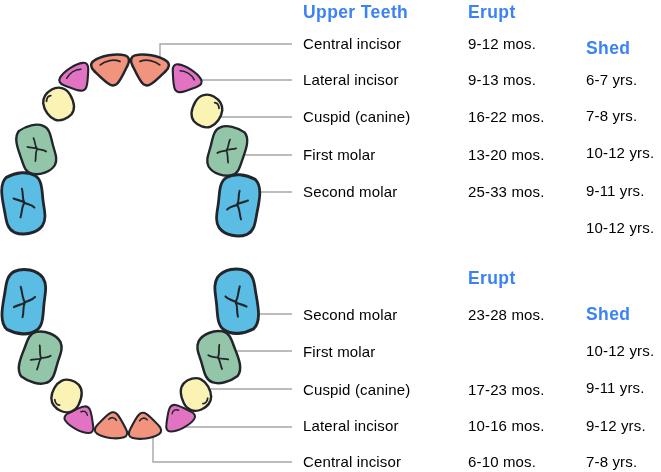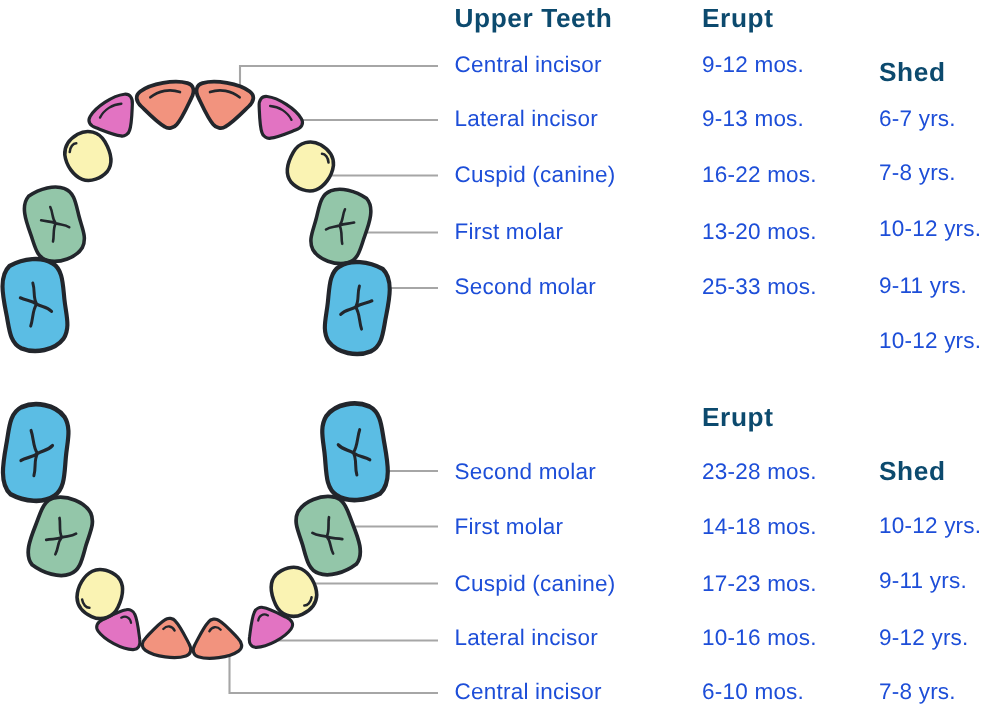--- a/index.html
+++ b/index.html
@@ -5,22 +5,22 @@
   html,body{margin:0;padding:0;background:#ffffff;}
   .page{position:relative;width:661px;height:472px;background:#ffffff;overflow:hidden;
         font-family:"Liberation Sans",sans-serif;}
   .diagram-svg{position:absolute;left:0;top:0;}
   .tables{position:absolute;left:0;top:0;width:661px;height:472px;}
   .trow{position:absolute;left:303px;width:358px;height:22px;}
   .trow span{position:absolute;top:0;white-space:nowrap;display:block;line-height:22px;}
   .c1{left:0;}
   .c2{left:165px;}
   .c3{left:283px;margin-top:36px;}
-  .hdr span{font-weight:bold;font-size:17.5px;color:#0c4a6e;letter-spacing:0.4px;}
-  .body-row span{font-size:15px;color:#1d4ed8;letter-spacing:0.15px;}
+  .hdr span{font-weight:bold;font-size:17.5px;color:#3b82f6;letter-spacing:0.4px;}
+  .body-row span{font-size:15px;color:#000000;letter-spacing:0.15px;}
 </style>
 </head>
 <body>
 
 <div class="page">
 
   <svg class="diagram-svg" width="661" height="472" viewBox="0 0 661 472">
     <defs>
 
       <g id="tooth-incisor-up">
@@ -130,21 +130,20 @@
       <span class="c2">Erupt</span>
       <span class="c3">Shed</span>
     </div>
     <div class="trow body-row" style="top:304px">
       <span class="c1">Second molar</span>
       <span class="c2">23-28 mos.</span>
       <span class="c3">10-12 yrs.</span>
     </div>
     <div class="trow body-row" style="top:341px">
       <span class="c1">First  molar</span>
-      <span class="c2">14-18 mos.</span>
       <span class="c3">9-11 yrs.</span>
     </div>
     <div class="trow body-row" style="top:379px">
       <span class="c1">Cuspid (canine)</span>
       <span class="c2">17-23 mos.</span>
       <span class="c3">9-12 yrs.</span>
     </div>
     <div class="trow body-row" style="top:415px">
       <span class="c1">Lateral incisor</span>
       <span class="c2">10-16 mos.</span>

